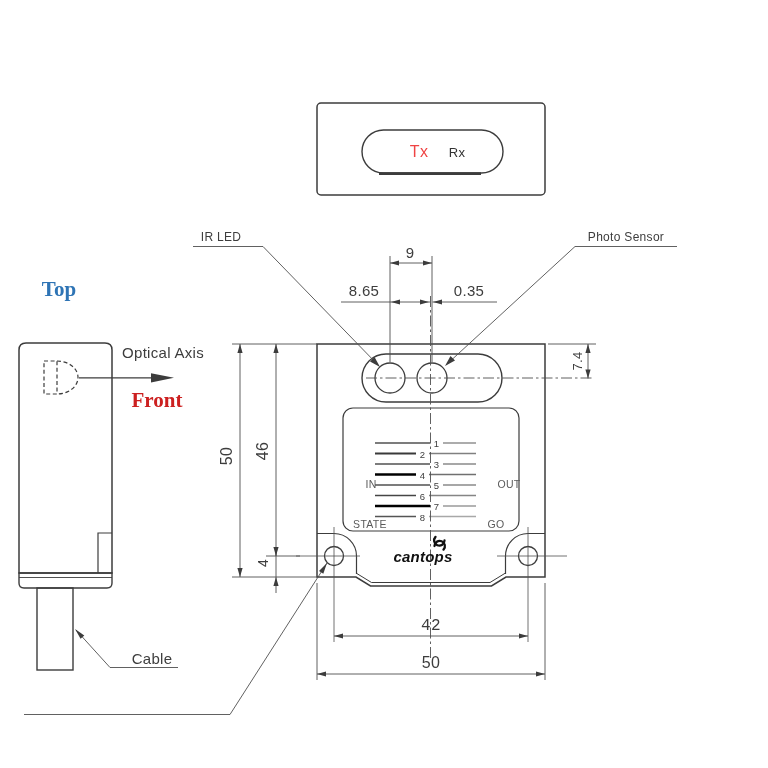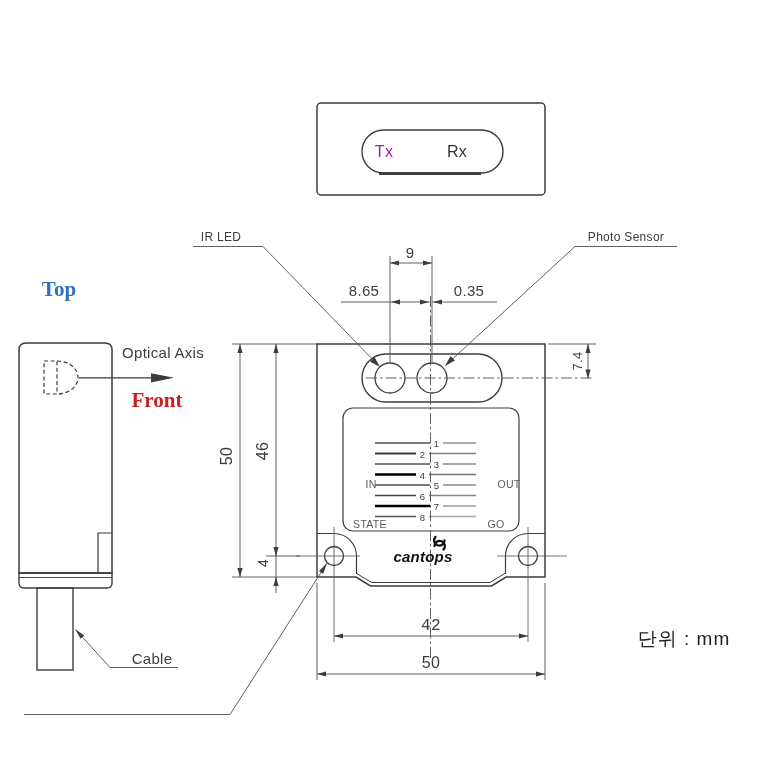--- a/index.html
+++ b/index.html
@@ -162,26 +162,25 @@
     <polygon points="327,563 323.3,573.7 319,570.9"></polygon>
     <polygon points="75,629 84.3,635.4 80.6,638.8"></polygon>
   </g>
 </svg>
 
 <div class="viewword top" style="left:59px;top:289px;">Top</div>
 <div class="viewword front" style="left:157px;top:400px;">Front</div>
 <div class="lbl" style="left:163px;top:352px;">Optical Axis</div>
 <div class="lbl" style="left:152px;top:658px;">Cable</div>
 
-<div class="lbl" style="left:384px;top:152px;font-size:16px;color:#a21caf;">Tx</div>
-<div class="lbl" style="left:457px;top:152px;font-size:16px;color:#333;">Rx</div>
+<div class="lbl" style="left:419px;top:152px;font-size:16px;color:#ef4444;">Tx</div>
+<div class="lbl" style="left:457px;top:152px;font-size:13px;color:#333;">Rx</div>
 
 <div class="lbl tab14" style="left:221px;top:237px;">IR LED</div>
 <div class="lbl tab14" style="left:626px;top:237px;">Photo Sensor</div>
-<div class="korean" style="left:684px;top:639px;">단위 : mm</div>
 
 <div class="lbl" style="left:410px;top:252px;">9</div>
 <div class="lbl" style="left:364px;top:290px;">8.65</div>
 <div class="lbl" style="left:469px;top:290px;">0.35</div>
 <div class="lbl rot dim13" style="left:577px;top:361px;">7.4</div>
 <div class="lbl rot dim16" style="left:227px;top:456px;">50</div>
 <div class="lbl rot dim16" style="left:263px;top:451px;">46</div>
 <div class="lbl rot dim14" style="left:263px;top:563px;">4</div>
 <div class="lbl dim16" style="left:431px;top:626px;font-family:Liberation Mono, monospace;">42</div>
 <div class="lbl dim16" style="left:431px;top:663px;">50</div>

